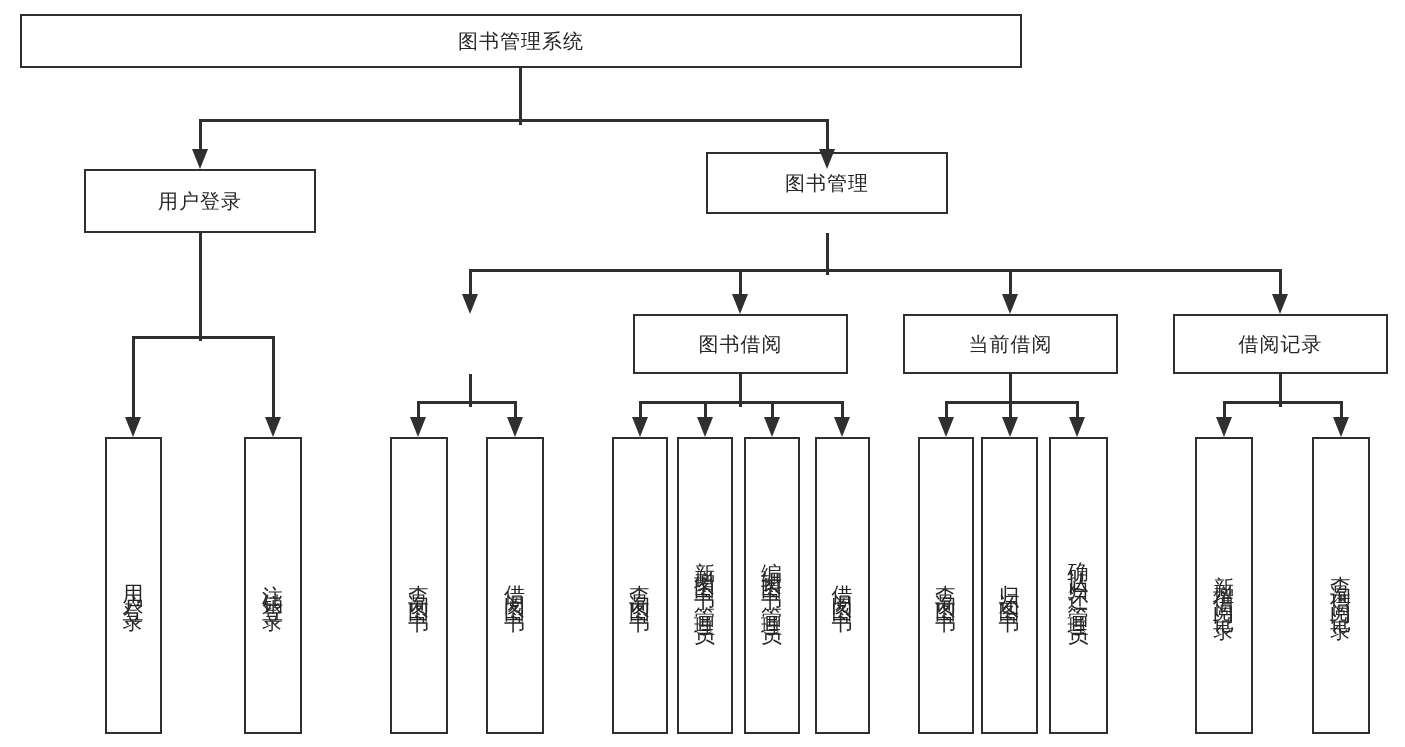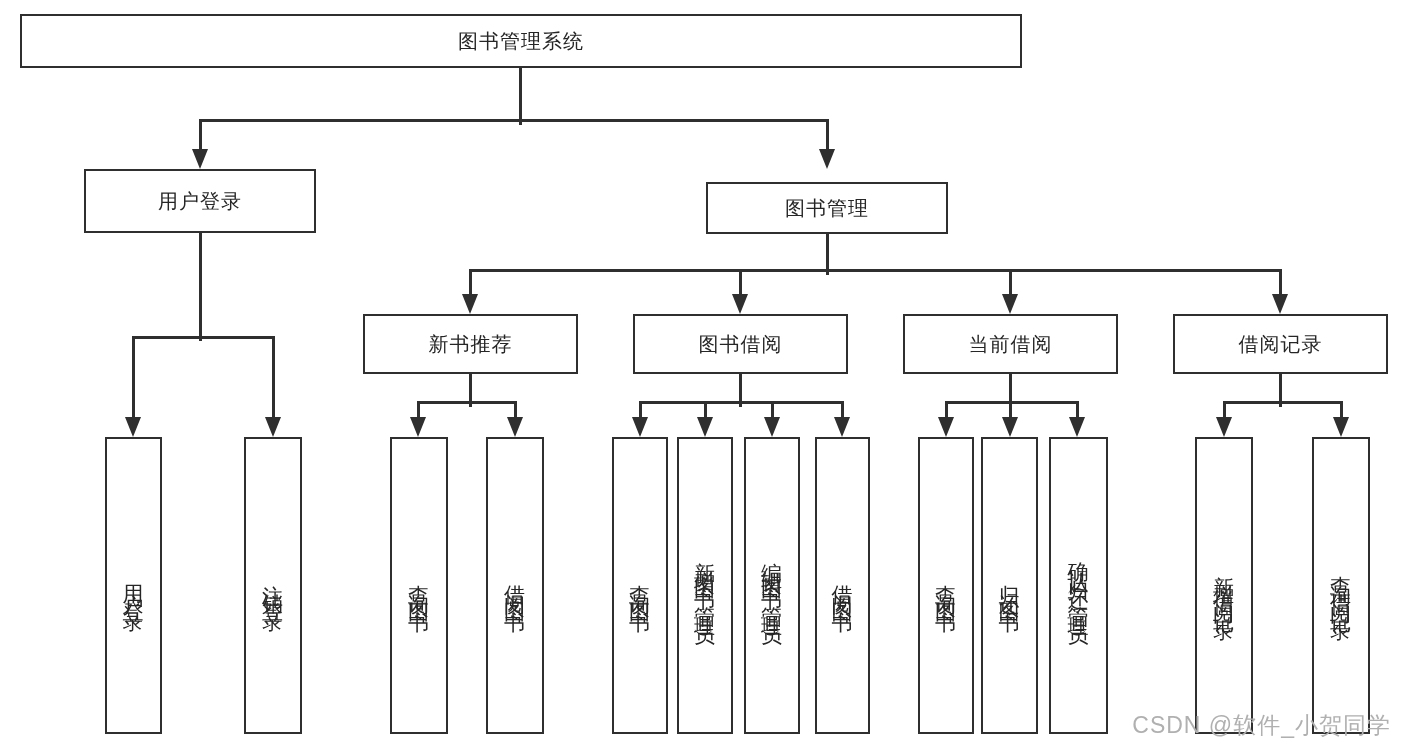--- a/index.html
+++ b/index.html
@@ -54,23 +54,22 @@
 </style>
 </head>
 <body>
 
 <div class="canvas">
 
   <div class="box h" style="left:20px;top:14px;width:1002px;height:54px">图书管理系统</div>
 
   <div class="box h" style="left:84px;top:169px;width:232px;height:64px">用户登录</div>
 
-  <div class="box h" style="left:706px;top:182px;width:242px;height:52px">图书管理</div>
+  <div class="box h" style="left:706px;top:152px;width:242px;height:62px">图书管理</div>
 
-  <div class="box h" style="left:363px;top:314px;width:215px;height:60px">新书推荐</div>
 
   <div class="box h" style="left:903px;top:314px;width:215px;height:60px">当前借阅</div>
 
   <div class="box h" style="left:633px;top:314px;width:215px;height:60px">图书借阅</div>
 
   <div class="box h" style="left:1173px;top:314px;width:215px;height:60px">借阅记录</div>
 
   <div class="box" style="left:105px;top:437px;width:57px;height:297px">
     <span class="vtext">用户登录</span>
   </div>
@@ -175,15 +174,14 @@
   <div class="arrow" style="left:1002px;top:417px"></div>
   <div class="arrow" style="left:1069px;top:417px"></div>
 
   <div class="vl" style="left:1279px;top:374px;height:33px"></div>
   <div class="hl" style="left:1223px;top:401px;width:119px"></div>
   <div class="vl" style="left:1223px;top:401px;height:17px"></div>
   <div class="vl" style="left:1340px;top:401px;height:17px"></div>
   <div class="arrow" style="left:1216px;top:417px"></div>
   <div class="arrow" style="left:1333px;top:417px"></div>
 
-  <div class="watermark">CSDN @软件_小贺同学</div>
 
 </div>
 
 </body></html>

